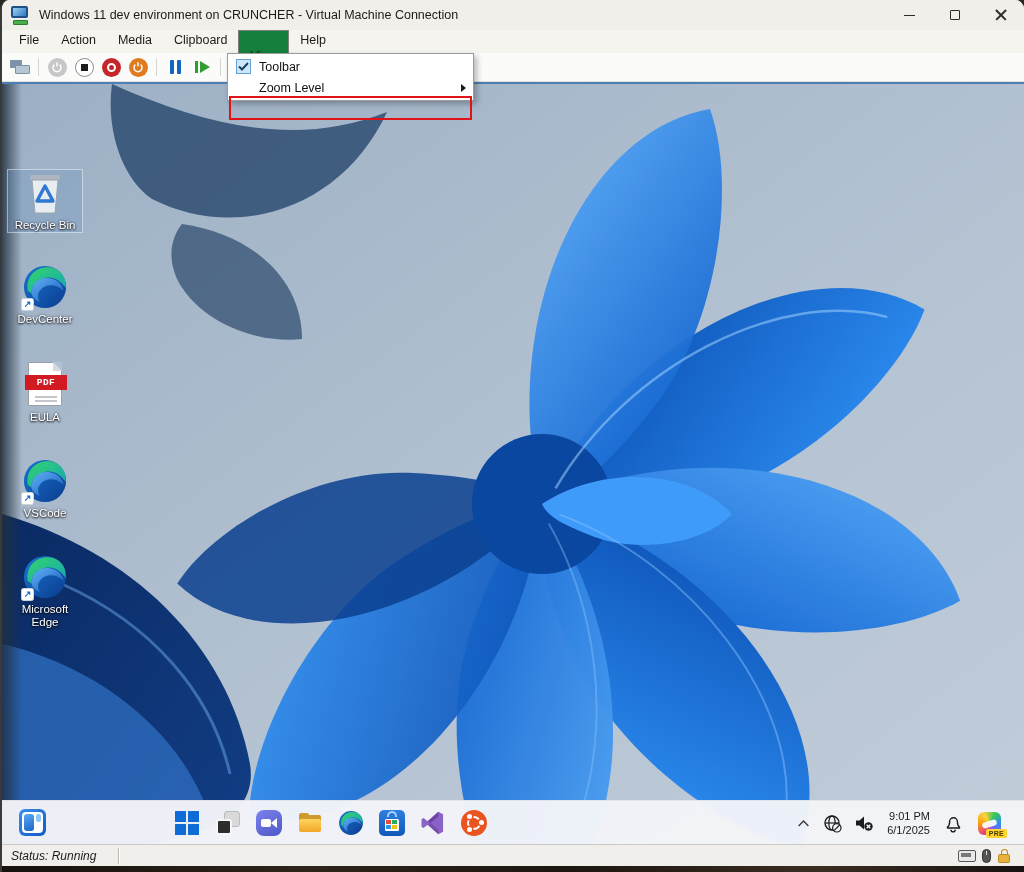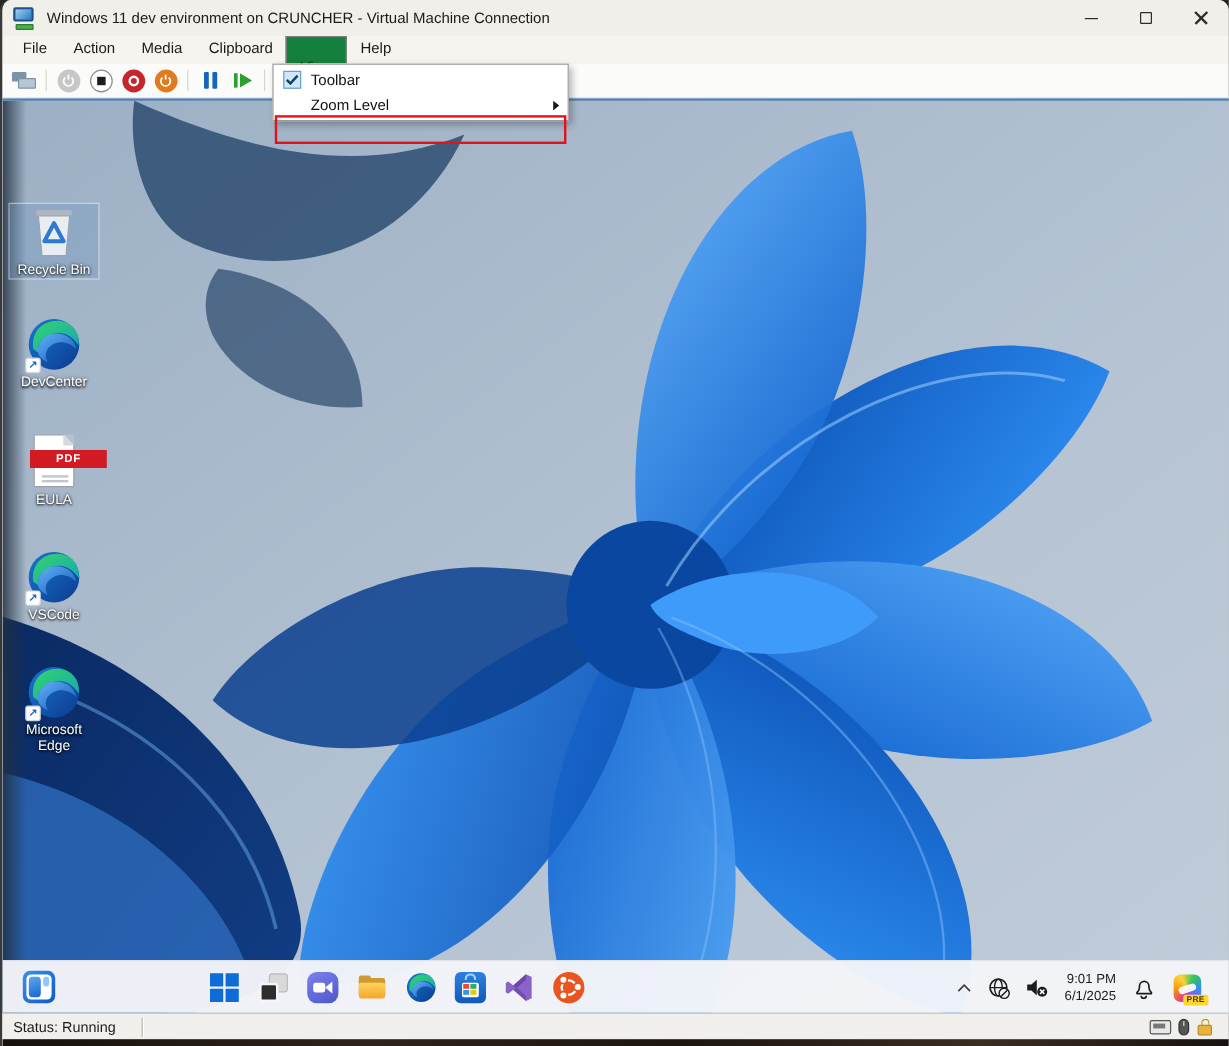--- a/index.html
+++ b/index.html
@@ -104,22 +104,22 @@
     position:absolute; left:-1px; bottom:-1px; width:13px; height:13px;
     background:#fff; border-radius:2.5px; border:1px solid #cdd3da;
     color:#1a66c9; font-size:9px; font-weight:bold; line-height:11px;
   }
   .pdf-page {
     position:relative; width:34px; height:44px; margin:0 auto; background:#fff;
     border:1.5px solid #9aa0a6; border-radius:1px;
   }
   .pdf-fold { position:absolute; right:-1px; top:-1px; width:0; height:0;
     border-left:9px solid #d6d9dd; border-top:9px solid #b3c2d2; }
-  .pdf-band { position:absolute; left:-4px; top:12px; width:64px; height:15px; background:#d11a21;
-    color:#fff; font-size:9.5px; font-weight:bold; line-height:15px; text-align:center; letter-spacing:.5px; }
+  .pdf-band { position:absolute; left:-4px; top:12px; width:42px; height:15px; background:#d11a21;
+    color:#fff; font-size:9.5px; font-weight:bold; line-height:15px; text-align:center; letter-spacing:.5px;font-family:Liberation Mono, monospace; }
   .pdf-lines { position:absolute; left:6px; top:33px; width:22px; height:1.5px; background:#c3c6ca;
     box-shadow:0 4px 0 #c3c6ca; }
 
   
   .watermark {
     position:absolute; right:10px; top:662px; text-align:right;
     font-size:12.5px; line-height:15px; color:rgba(238,243,248,.92);
     text-shadow:0 0 3px rgba(20,40,70,.35);
   }
 
@@ -191,21 +191,21 @@
     background:conic-gradient(from 210deg,#e8427c,#f59e0b,#ffd23e,#34c759,#2f8ef2,#8b5cf6,#e8427c); }
   .copilot-icon .swash { position:absolute; left:4px; top:9px; width:15px; height:6px; background:rgba(255,255,255,.92);
     border-radius:3px; transform:rotate(-18deg); }
   .copilot-badge { position:absolute; right:-6px; bottom:-3px; background:#ffd52e; color:#4a3b00;
     font-size:7px; font-weight:bold; padding:1px 2.5px; border-radius:2px; letter-spacing:.3px; }
 
   
   .statusbar {
     position:absolute; left:0; top:844px; width:100%; height:22px;
     background:#f1efeb; border-top:1px solid #ccc9c3;
-    display:flex; align-items:center; font-size:12px; color:#1b1b1b;
+    display:flex; align-items:center; font-size:12px; color:#1b1b1b;font-style:italic;
   }
   .status-text { padding-left:9px; }
   .status-sep { width:1px; height:16px; background:#bab7b1; box-shadow:1px 0 0 #ffffff; margin-left:22px; }
   .status-icons { position:absolute; right:13px; display:flex; align-items:center; gap:6px; }
   .si-kbd { width:18px; height:12px; border:1.5px solid #555; border-radius:2px; background:#e8e8e8; position:relative; }
   .si-kbd:before { content:""; position:absolute; left:2px; top:2.5px; width:10px; height:3.5px; background:#777; }
   .si-mouse { width:9px; height:14px; border:1.5px solid #333; border-radius:4.5px; background:#555; position:relative; }
   .si-mouse:before { content:""; position:absolute; left:2.5px; top:1.5px; width:1.5px; height:4px; background:#ddd; }
   .si-lock { position:relative; width:14px; height:14px; }
   .si-lock .body { position:absolute; left:1px; bottom:0; width:12px; height:8.5px; background:#e8b33c; border:1px solid #b98a1e; border-radius:1.5px; }

